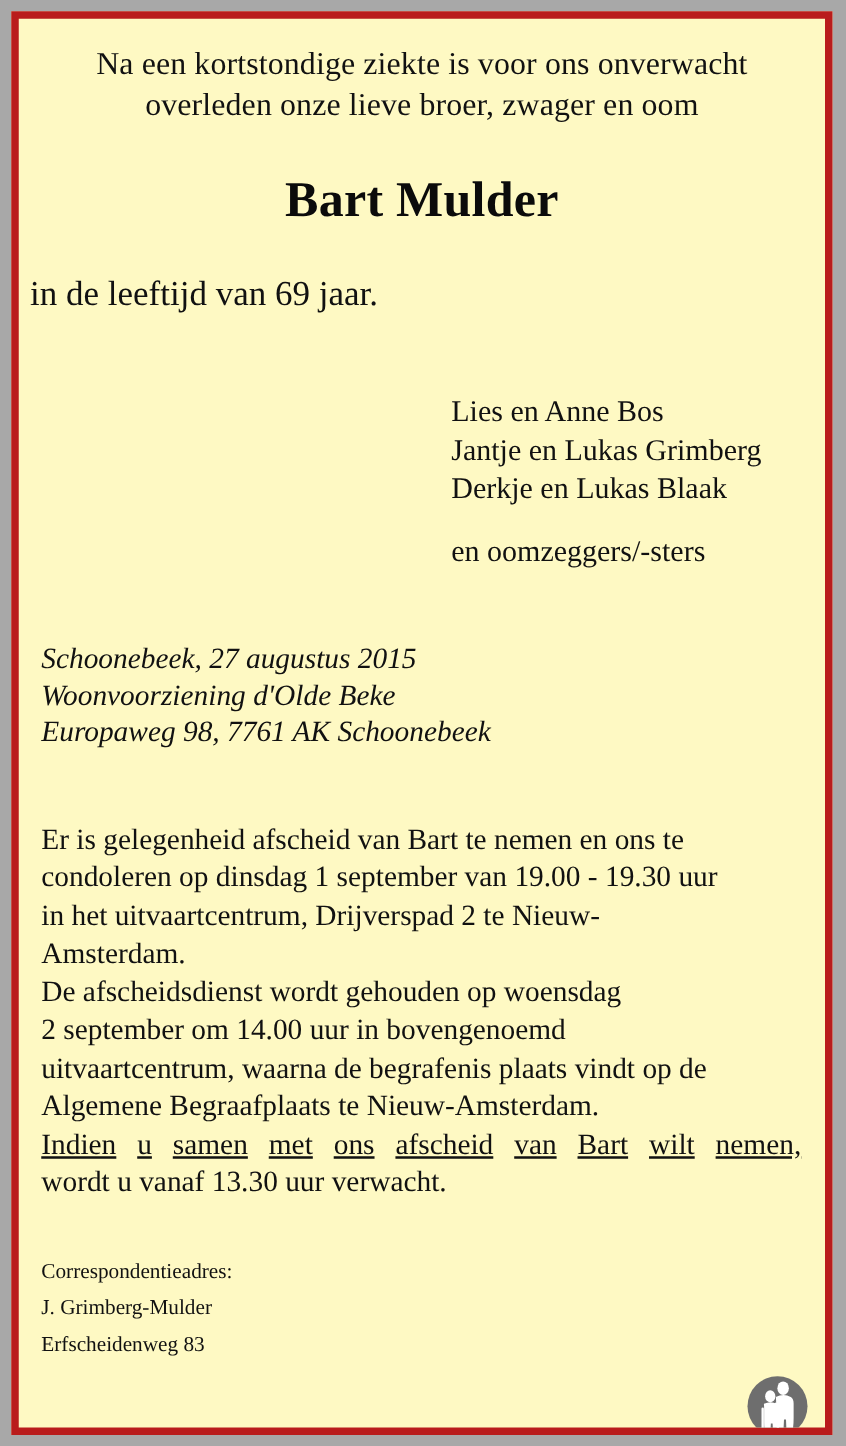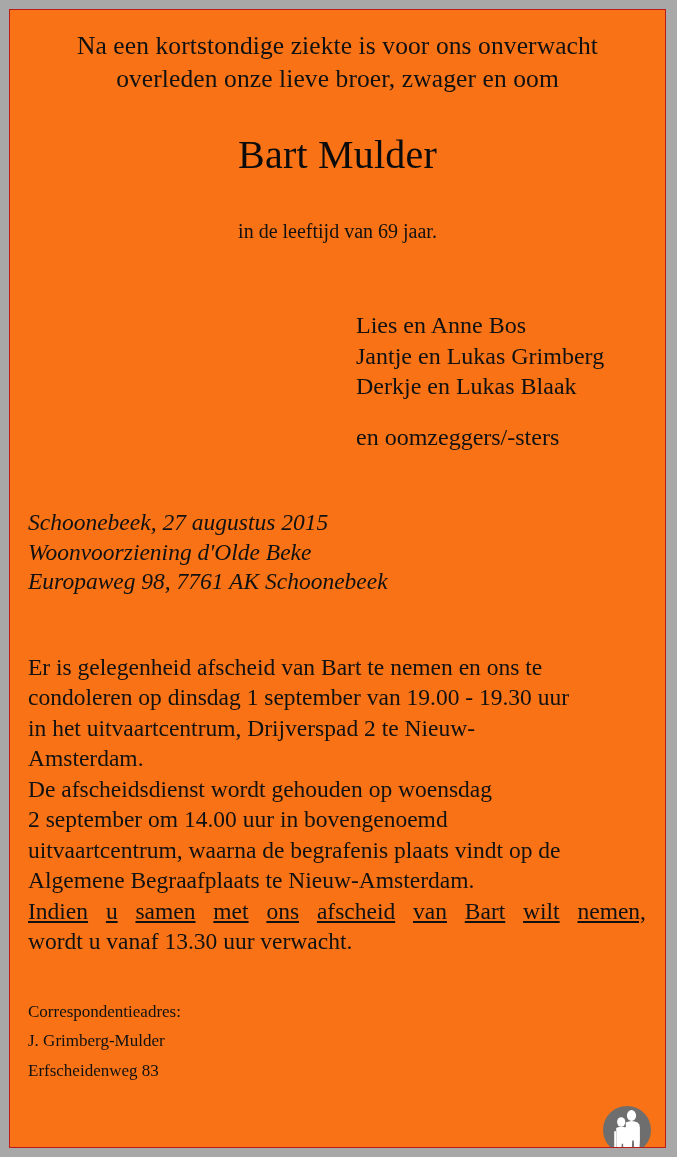--- a/index.html
+++ b/index.html
@@ -23,22 +23,22 @@
     background: #a8a8a8;
     padding: 9px 11px 9px 9px;
   }
 
   
   .card {
     position: relative;
     box-sizing: border-box;
     width: 100%;
     height: 100%;
-    background: #f97316;
-    border: 1px solid #b91c1c;
+    background: #fef9c3;
+    border: 6px solid #b91c1c;
     padding: 0;
     overflow: hidden;
   }
 
   .inner {
     position: relative;
     box-sizing: border-box;
     width: 100%;
     height: 100%;
     padding: 0 9px 0 9px;
@@ -53,29 +53,29 @@
     margin-top: 19px;
     letter-spacing: 0.1px;
   }
   .intro .line { display: block; white-space: nowrap; }
 
   .deceased-name {
     text-align: center;
     font-size: 40px;
     line-height: 46px;
     color: #0b0b0b;
-    font-weight: normal;
+    font-weight: bold;
     margin: 0;
     padding-top: 37px;
     letter-spacing: 0.2px;
   }
 
   .age-line {
-    text-align: center;
-    font-size: 20px;
+    text-align: left;
+    font-size: 28px;
     line-height: 30px;
     color: #111111;
     padding-top: 38px;
   }
 
   
   .survivors {
     margin-top: 64px;
     padding-left: 337px;
     font-size: 24px;

